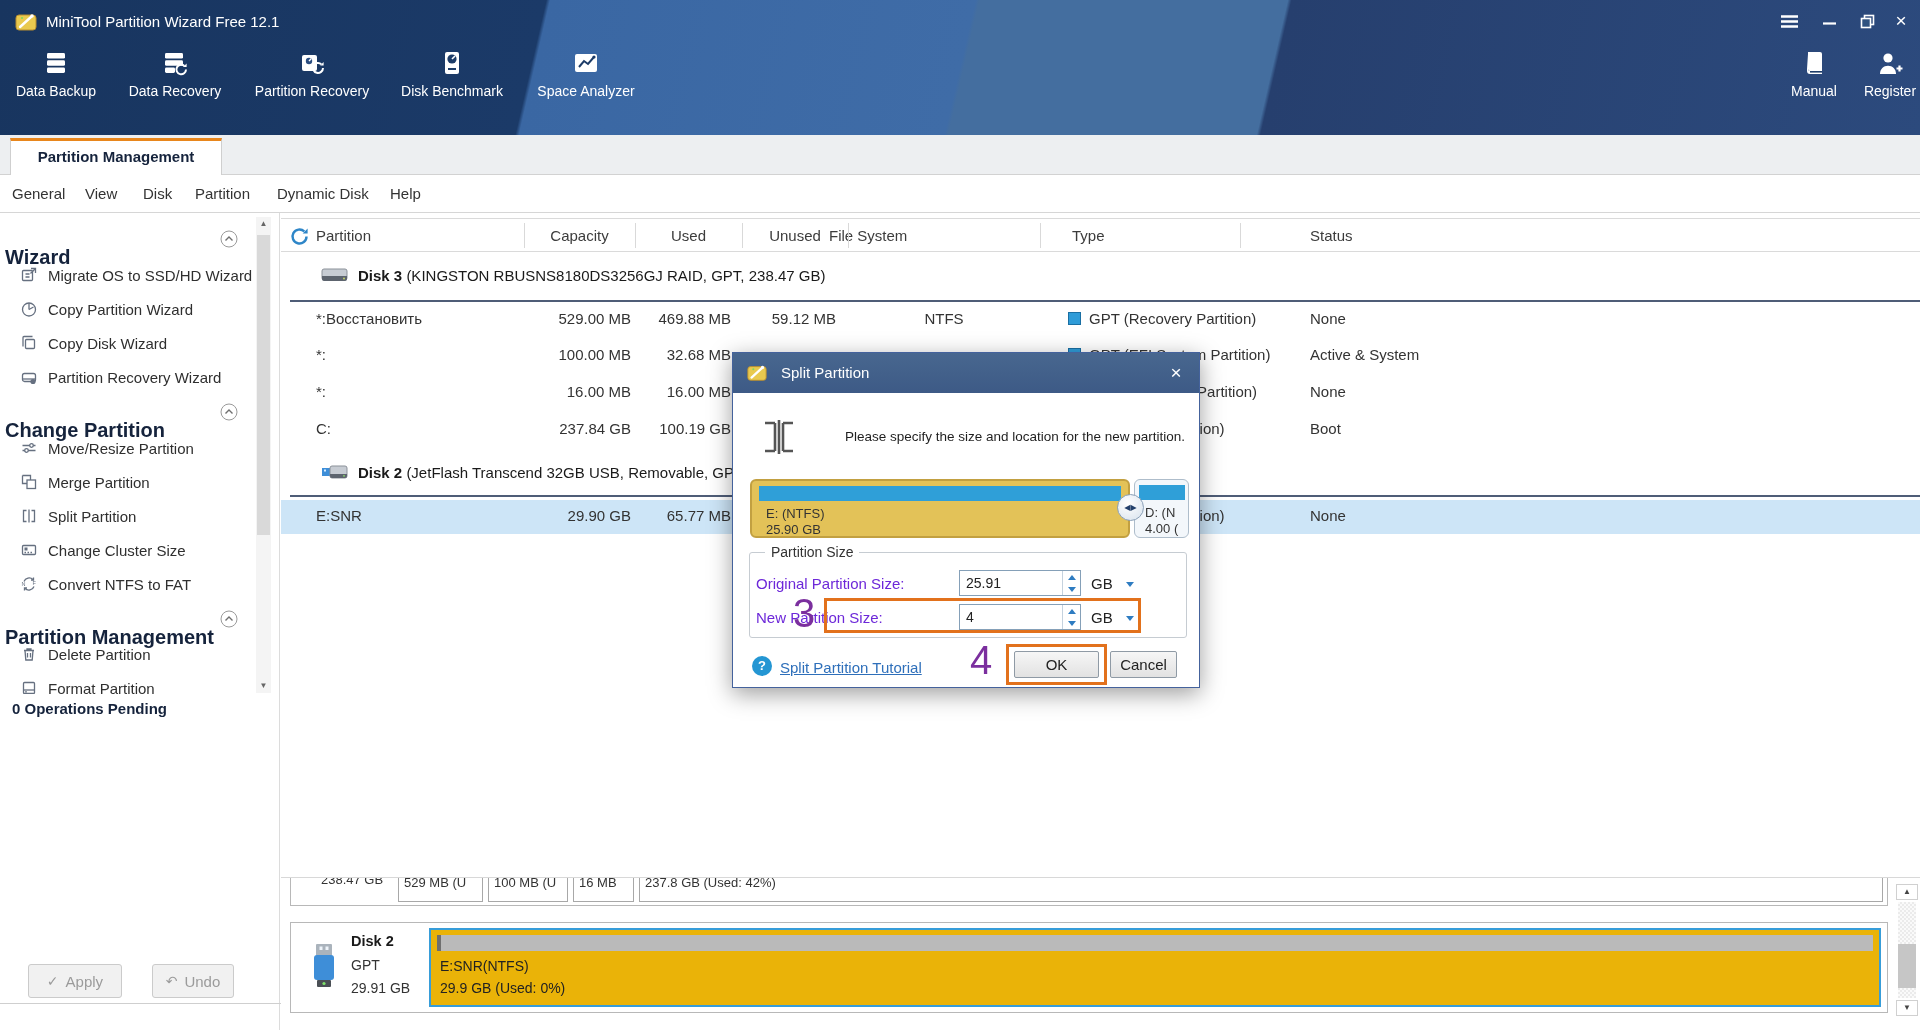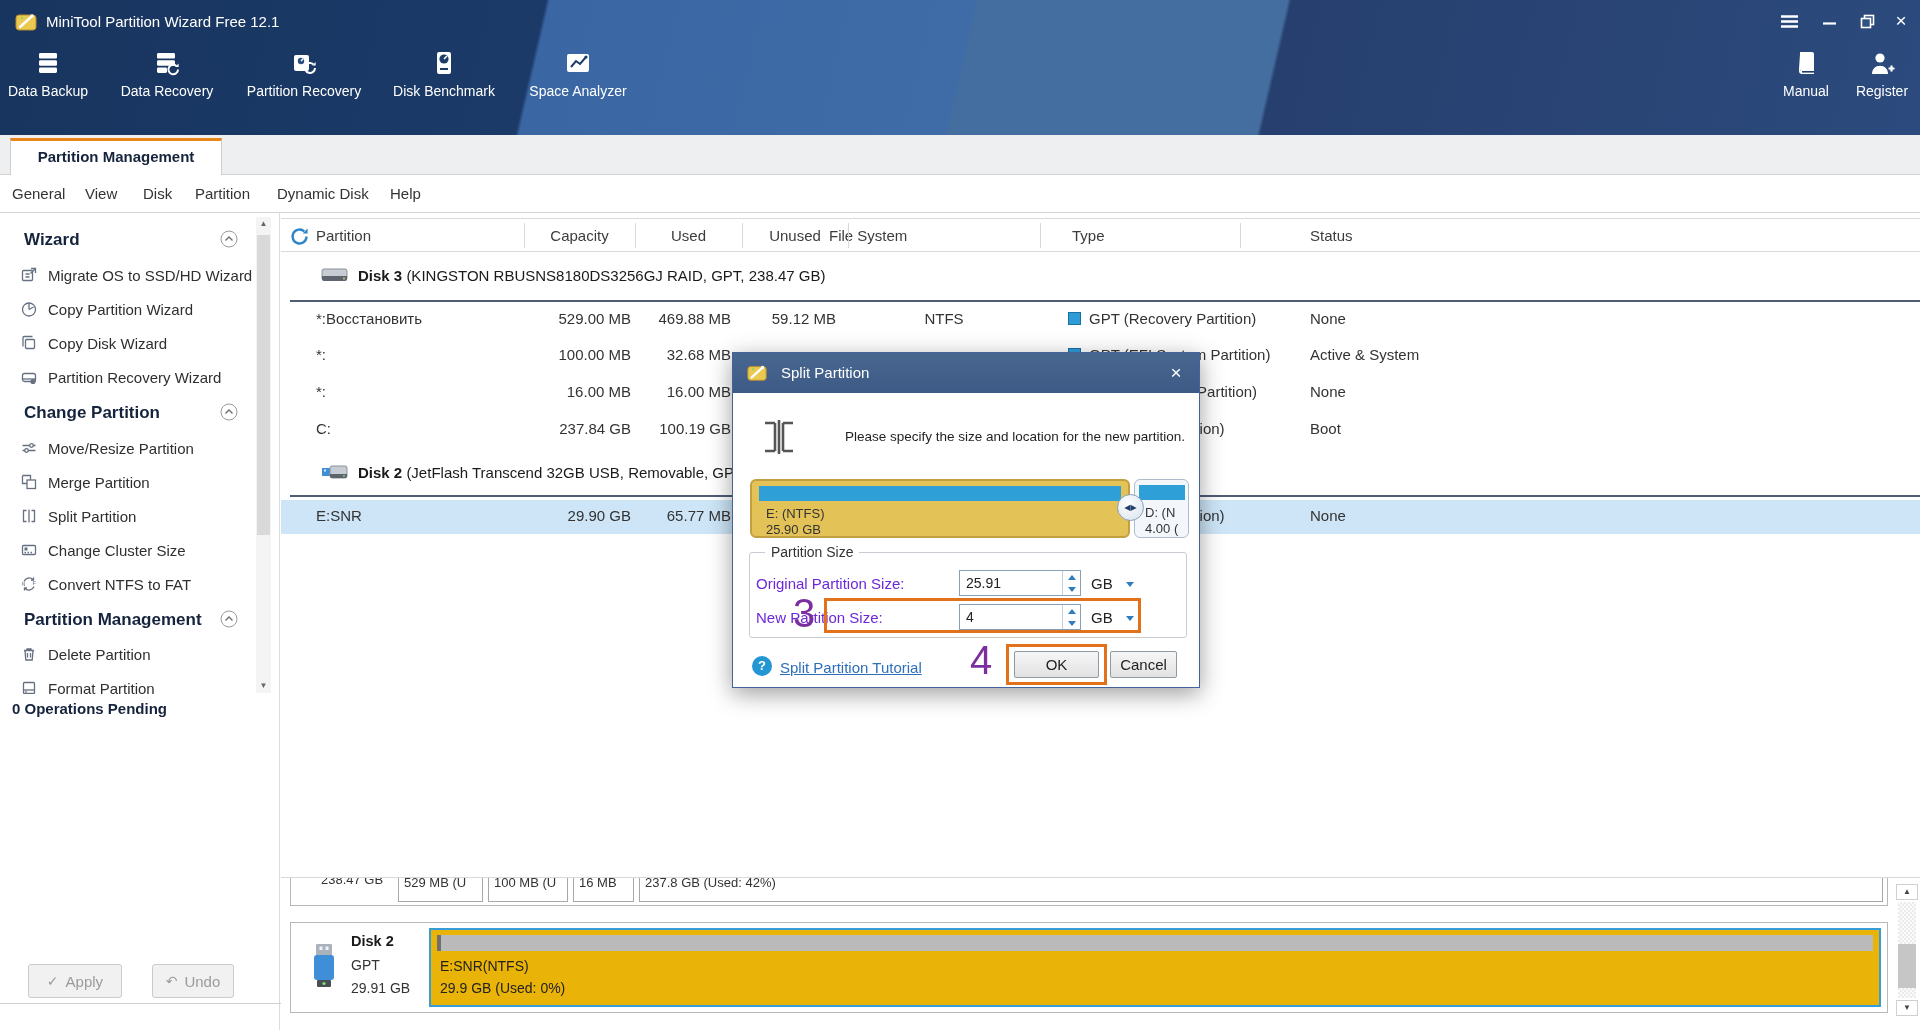--- a/index.html
+++ b/index.html
@@ -4,33 +4,33 @@
 <style>
   html,body{margin:0;padding:0;background:#888;}
   .app{position:relative;width:1920px;height:1030px;background:#fff;overflow:hidden;
        font-family:"Liberation Sans",sans-serif;color:#333;}
   .abs{position:absolute;}
   
   .header{position:absolute;top:0;left:0;width:1920px;height:135px;
     background:linear-gradient(103deg,#18355f 0%,#1b3a68 28%,#3a67a3 28.2%,#3f6ca7 50%,#446e9f 50.2%,#446e9f 66%,#263f6e 66.2%,#2c4a7d 100%);}
   .titlebar-title{position:absolute;left:46px;top:0;height:44px;line-height:44px;color:#fff;font-size:15px;}
   .wc{position:absolute;top:2px;width:34px;height:38px;color:#fff;text-align:center;line-height:38px;font-size:19px;cursor:default;}
-  .tool{position:absolute;top:48px;height:74px;text-align:center;color:#fff;}
+  .tool{position:absolute;top:48px;height:74px;text-align:center;color:#fff;padding-left:8px;}
   .tico{display:block;margin:0 auto;width:30px;height:30px;}
   .tlabel{font-size:14px;margin-top:5px;white-space:nowrap;}
   
   .tabbar{position:absolute;top:135px;left:0;width:1920px;height:40px;background:#edeff1;border-bottom:1px solid #d2d2d2;box-sizing:border-box;}
   .tab{position:absolute;left:10px;top:3px;width:212px;height:38px;background:#fff;border:1px solid #cfcfcf;border-bottom:none;
        border-top:3px solid #e8861c;box-sizing:border-box;font-weight:bold;font-size:15px;color:#15233c;text-align:center;line-height:32px;}
   .menubar{position:absolute;top:175px;left:0;width:1920px;height:38px;background:#fff;border-bottom:1px solid #d6d6d6;box-sizing:border-box;}
   .mitem{position:absolute;top:0;height:37px;line-height:37px;font-size:15px;color:#333;}
   
   .sidebar{position:absolute;top:213px;left:0;width:280px;height:817px;background:#fff;border-right:1px solid #dcdcdc;box-sizing:border-box;}
   .sscroll{position:absolute;top:0;left:0;width:254px;height:481px;overflow:hidden;}
-  .sec{position:absolute;left:24px;font-weight:bold;font-size:17px;color:#15233c;white-space:nowrap;}
+  .sec{position:absolute;left:5px;font-weight:bold;font-size:20px;color:#15233c;white-space:nowrap;margin-top:16px;}
   .chev{position:absolute;left:220px;width:18px;height:18px;}
   .sitem{position:absolute;left:20px;height:24px;display:flex;align-items:center;gap:10px;font-size:15px;color:#2f2f2f;white-space:nowrap;}
   .sbar{position:absolute;left:256px;top:4px;width:15px;height:476px;background:#f4f4f4;}
   .sbar .thumb{position:absolute;left:1px;top:18px;width:13px;height:300px;background:#d9d9d9;}
   .sbar .arr{position:absolute;left:0;width:15px;height:14px;font-size:8px;color:#666;text-align:center;line-height:14px;}
   .opspending{position:absolute;left:12px;top:487px;font-weight:bold;font-size:15px;color:#15233c;}
   .bbtn{position:absolute;top:751px;height:34px;background:#f1f1f1;border:1px solid #cbcbcb;border-radius:3px;
         color:#9b9b9b;font-size:15px;display:flex;align-items:center;justify-content:center;gap:7px;box-sizing:border-box;}
   .bline{position:absolute;top:790px;left:0;width:281px;height:1px;background:#cfcfcf;}
   

